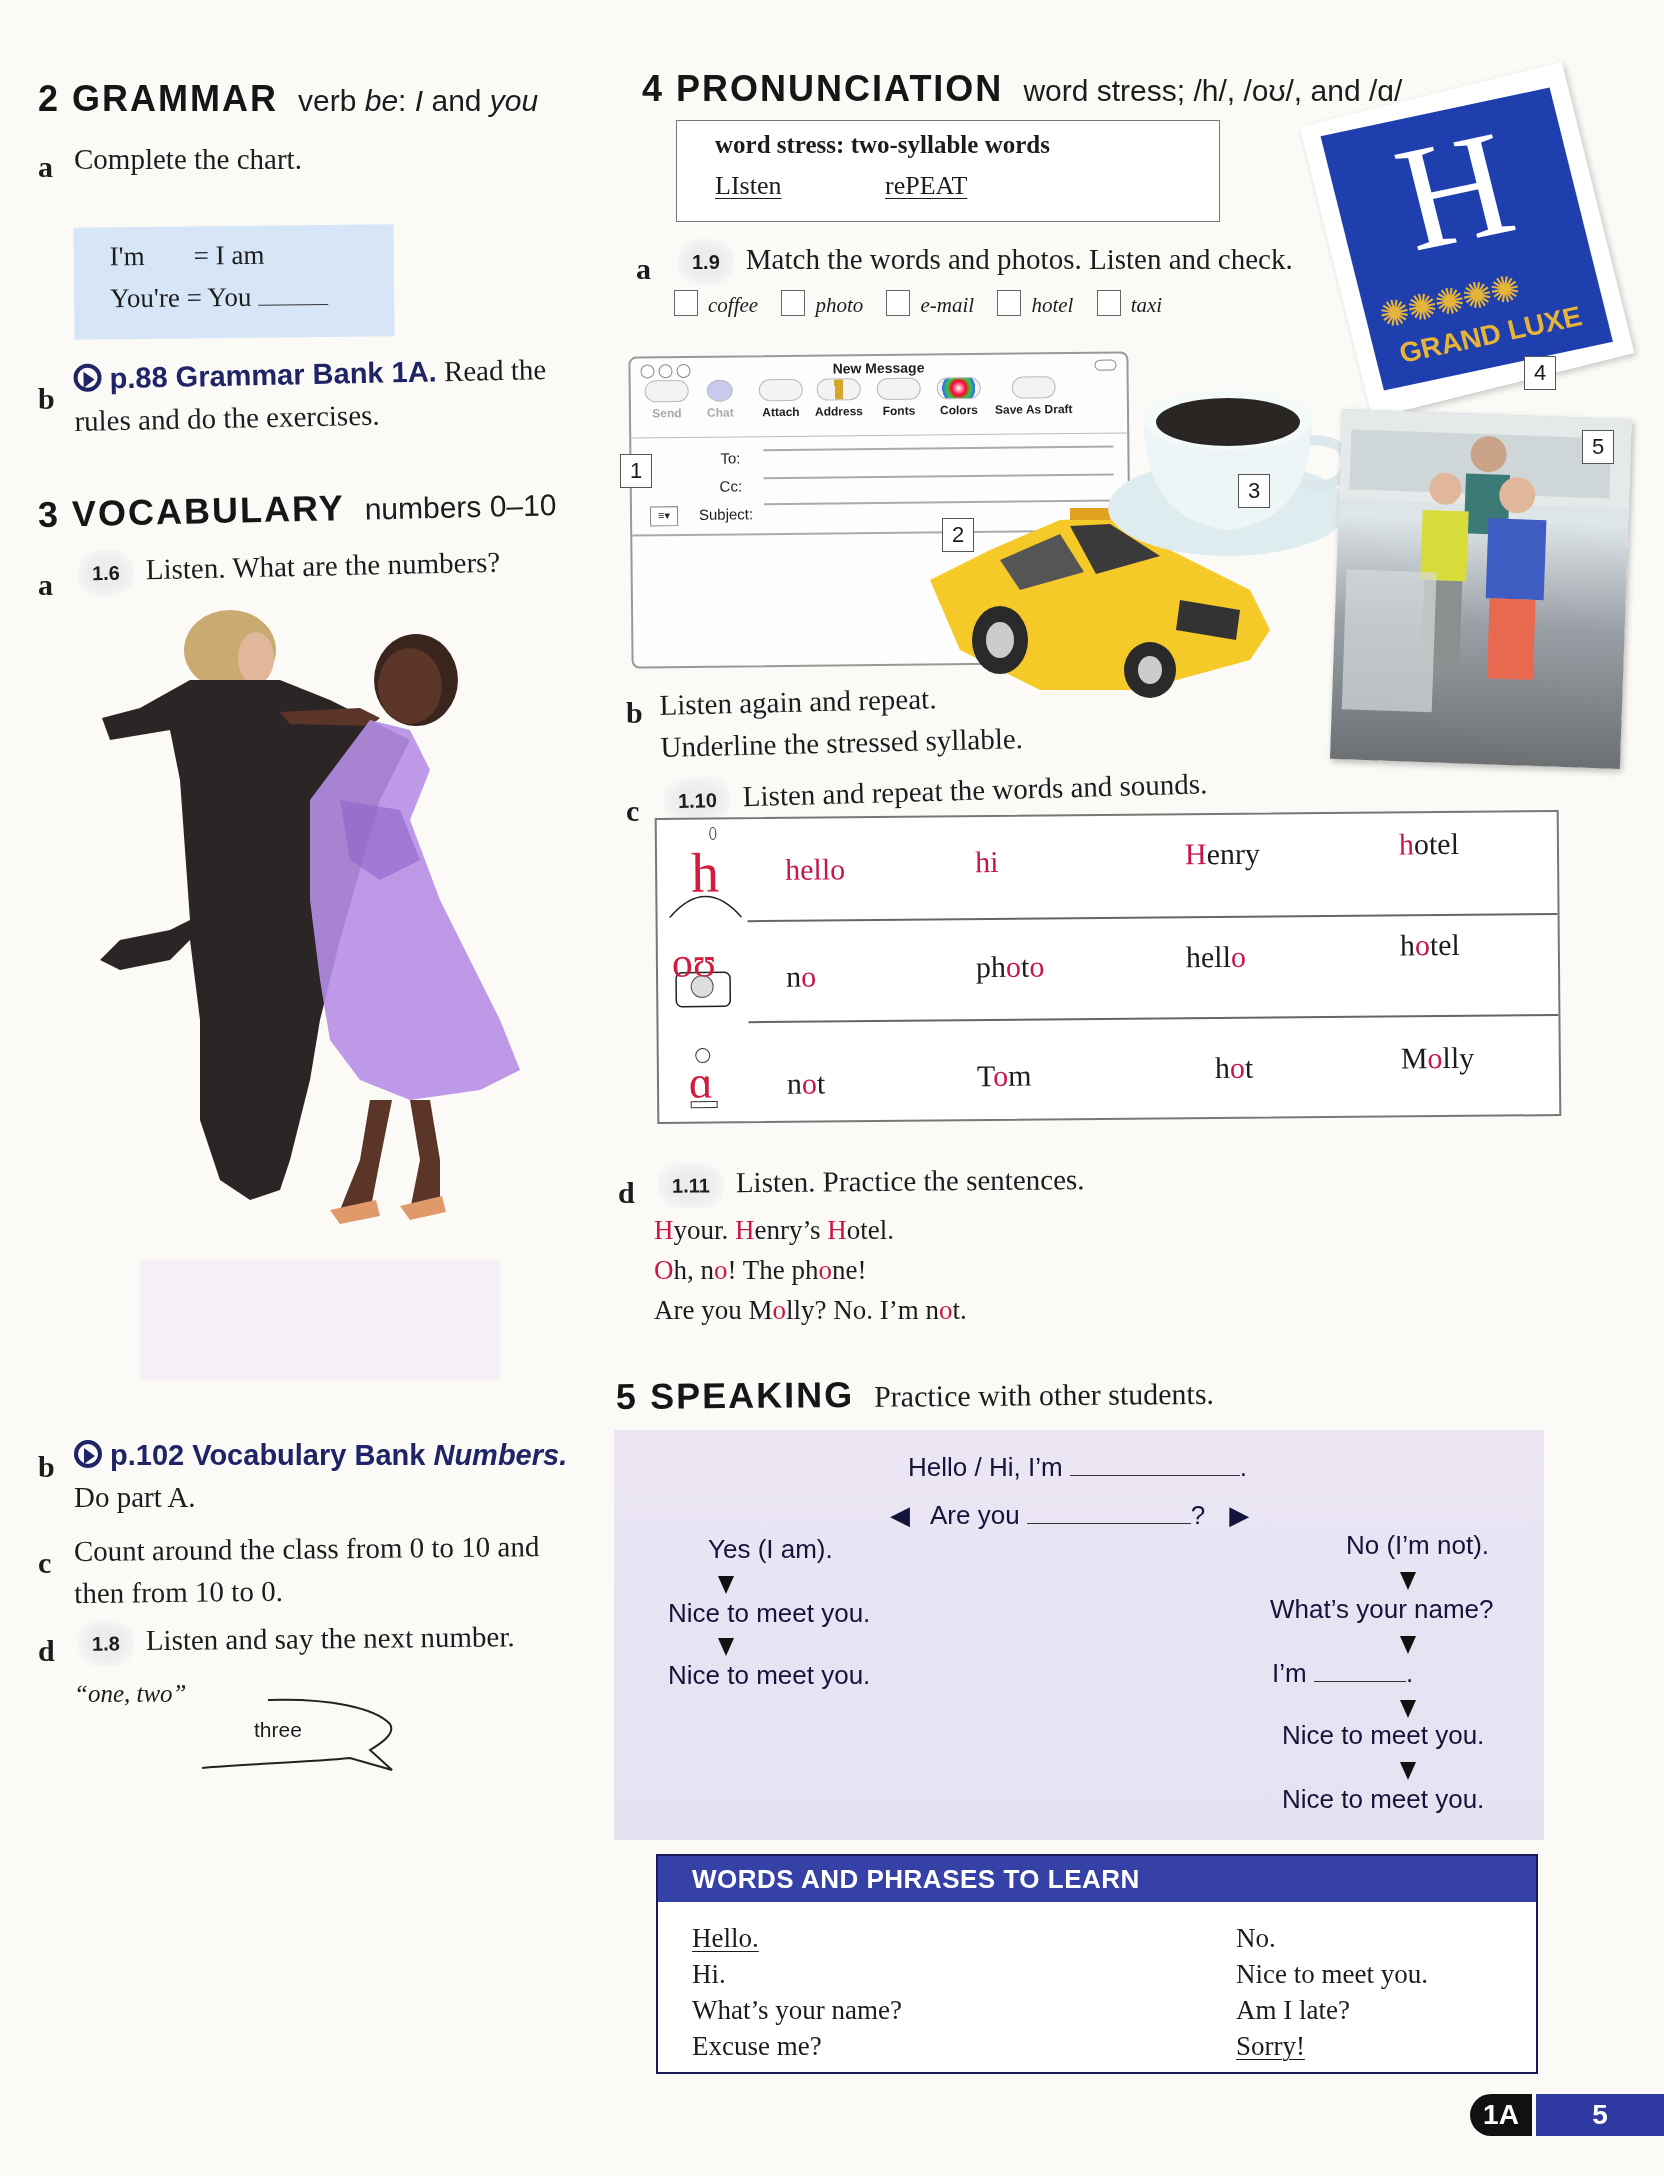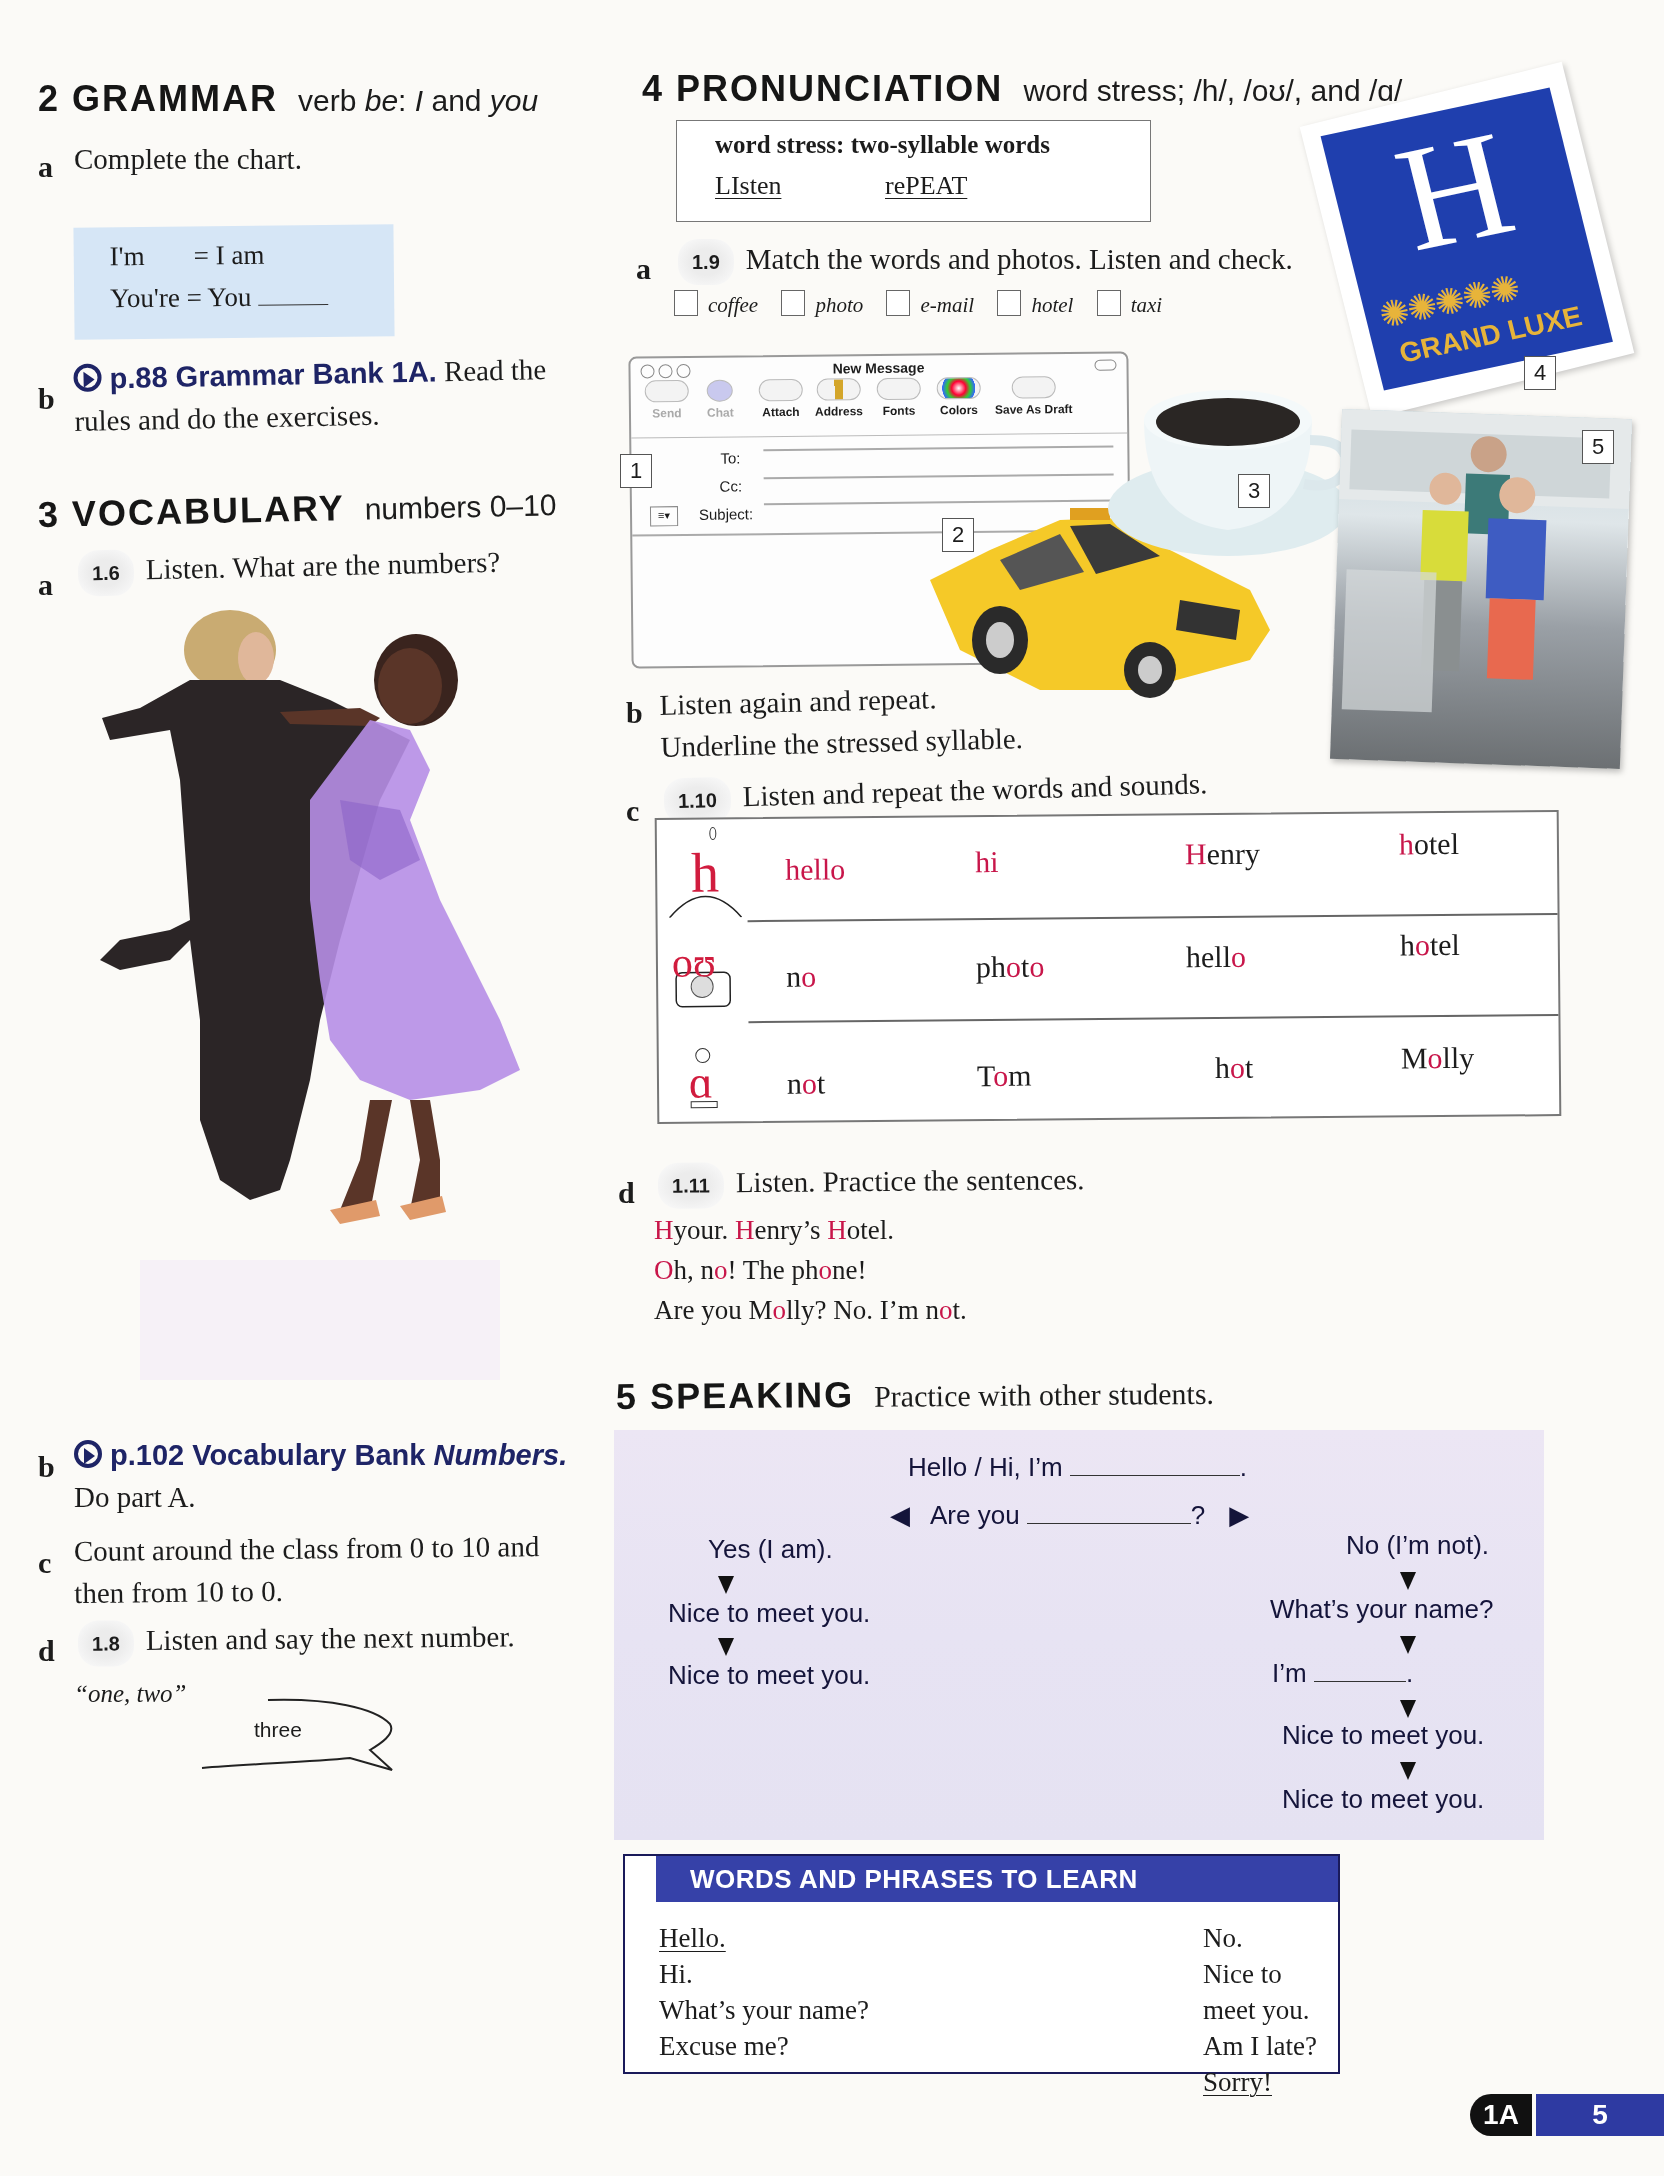--- a/index.html
+++ b/index.html
@@ -132,21 +132,21 @@
     <path d="M68 8 C130 6 175 16 190 32 C196 42 180 52 170 58 L192 78 L150 66 C110 70 50 72 2 76" fill="none" stroke="#222" stroke-width="2"></path>
   </svg>
   <div class="abs sans" style="left:54px; top:26px; font-size:21px;">three</div>
 </div>
 
 <div class="abs sec-title" style="left:642px; top:68px;">
   <span>4</span>
   <span>PRONUNCIATION</span><span class="sec-sub">word stress; /h/, /oʊ/, and /ɑ/</span>
 </div>
 
-<div class="abs" style="left:676px; top:120px; width:475px; height:102px; border:1.5px solid #777; background:#fff;">
+<div class="abs" style="left:676px; top:120px; width:544px; height:102px; border:1.5px solid #777; background:#fff;">
   <div class="abs" style="left:38px; top:10px; font-size:25px; font-weight:700;">word stress: two-syllable words</div>
   <div class="abs" style="left:38px; top:50px; font-size:26px;"><span class="ul">LIsten</span></div>
   <div class="abs" style="left:208px; top:50px; font-size:26px;"><span style="text-decoration:underline; text-decoration-thickness:1px; text-underline-offset:4px;">rePEAT</span></div>
 </div>
 
 <div class="abs lbl" style="left:636px; top:252px;">a</div>
 <div class="abs txt" style="left:660px; top:238px;">
   <span class="audio">1.9</span><span>Match the words and photos. Listen and check.</span>
 </div>
 <div class="abs" style="left:674px; top:290px; font-size:21px; white-space:nowrap;font-style:italic;">
@@ -317,21 +317,21 @@
   <div class="arr-down" style="left:786px; top:142px;"></div>
   <div class="sp" style="left:656px; top:164px;">What’s your name?</div>
   <div class="arr-down" style="left:786px; top:206px;"></div>
   <div class="sp" style="left:658px; top:228px;"><span>I’m</span> <span class="blank" style="width:92px;"></span>.</div>
   <div class="arr-down" style="left:786px; top:270px;"></div>
   <div class="sp" style="left:668px; top:290px;">Nice to meet you.</div>
   <div class="arr-down" style="left:786px; top:332px;"></div>
   <div class="sp" style="left:668px; top:354px;">Nice to meet you.</div>
 </div>
 
-<div class="abs wbox" style="left:623px; top:1854px; width:717px; height:220px;padding-left:31px;">
+<div class="abs wbox" style="left:656px; top:1854px; width:882px; height:220px;">
   <div class="wbox-head">WORDS AND PHRASES TO LEARN</div>
   <div class="wcol" style="left:34px;">
     <div><span class="ul">Hello.</span></div>
     <div>Hi.</div>
     <div>What’s your name?</div>
     <div>Excuse me?</div>
   </div>
   <div class="wcol" style="left:578px;">
     <div>No.</div>
     <div>Nice to meet you.</div>

